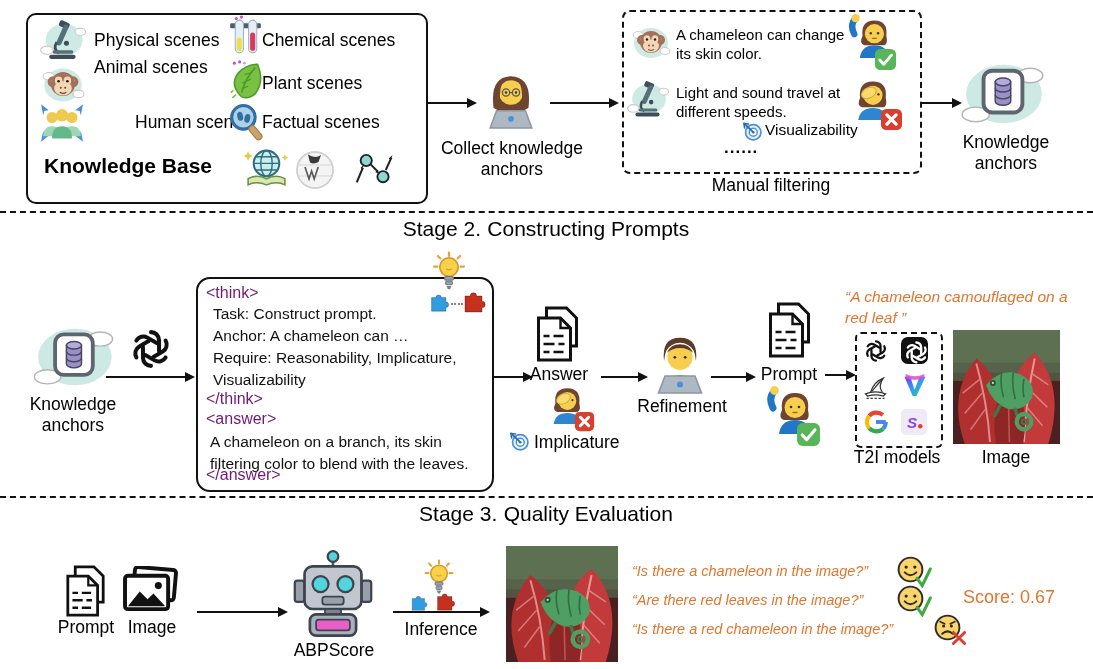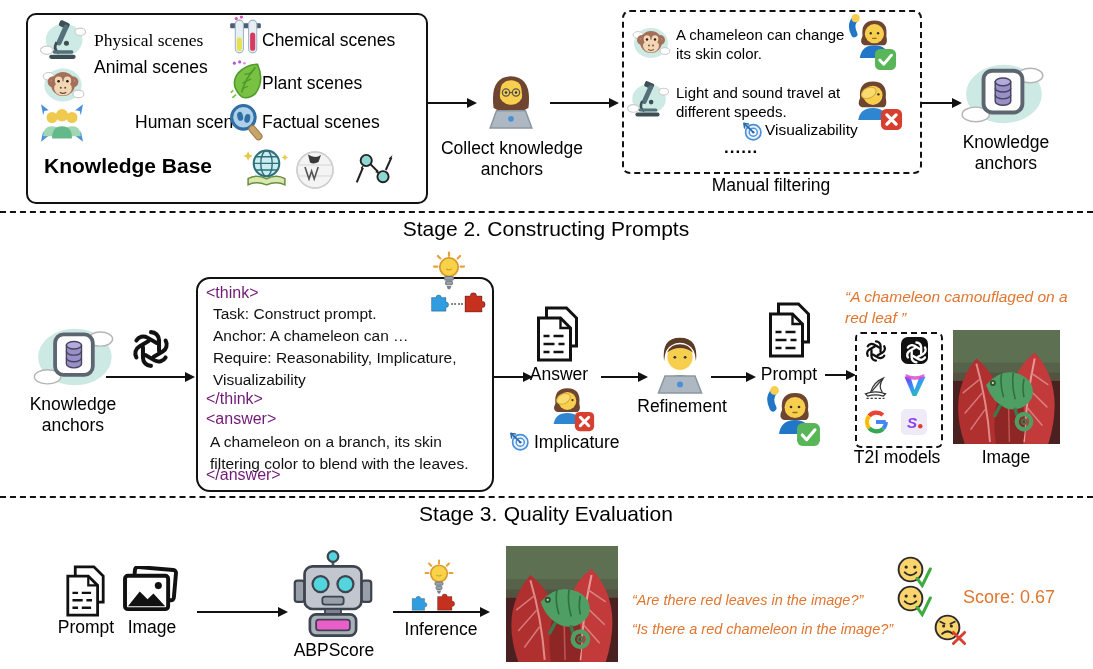--- a/index.html
+++ b/index.html
@@ -309,21 +309,21 @@
   </defs>
 </svg>
 
 <div id="canvas">
 
   <div class="box" style="left:26px;top:13px;width:398px;height:187px;"></div>
 
   <svg class="icon" style="left:40px;top:18px" width="46" height="46">
       <use href="#sym-microscope"></use>
     </svg>
-  <div class="lbl" style="left:94px;top:30px;text-align:left;font-family:Liberation Serif, serif;">Physical scenes</div>
+  <div class="lbl" style="left:94px;top:30px;text-align:left;">Physical scenes</div>
   <svg class="icon" style="left:228px;top:15px" width="35" height="43">
       <use href="#sym-tubes"></use>
     </svg>
   <div class="lbl" style="left:262px;top:30px;text-align:left;">Chemical scenes</div>
   <svg class="icon" style="left:40px;top:62px" width="46" height="44">
       <use href="#sym-monkey"></use>
     </svg>
   <div class="lbl" style="left:94px;top:57px;text-align:left;">Animal scenes</div>
   <svg class="icon" style="left:228px;top:60px" width="38" height="42">
       <use href="#sym-leaf"></use>
@@ -519,20 +519,21 @@
   <svg class="icon" style="left:435px;top:589px;color:#c6301e" width="22" height="22">
       <use href="#sym-puzzle"></use>
     </svg>
   <div class="arrow" style="left:393px;top:611px;width:94px;"></div>
   <div class="lbl" style="left:399px;top:619px;width:84px;">Inference</div>
 
   <svg class="icon" style="left:506px;top:546px" width="112" height="116">
       <use href="#sym-chameleon"></use>
     </svg>
 
+  <div class="question" style="left:632px;top:563px;">“Is there a chameleon in the image?”</div>
   <svg class="icon" style="left:896px;top:555px" width="29" height="29">
       <use href="#sym-smiley"></use>
     </svg>
   <svg class="icon" style="left:915px;top:567px" width="17" height="21">
       <use href="#sym-checkmark"></use>
     </svg>
 
   <div class="question" style="left:632px;top:592px;">“Are there red leaves in the image?”</div>
   <svg class="icon" style="left:896px;top:584px" width="29" height="29">
       <use href="#sym-smiley"></use>

